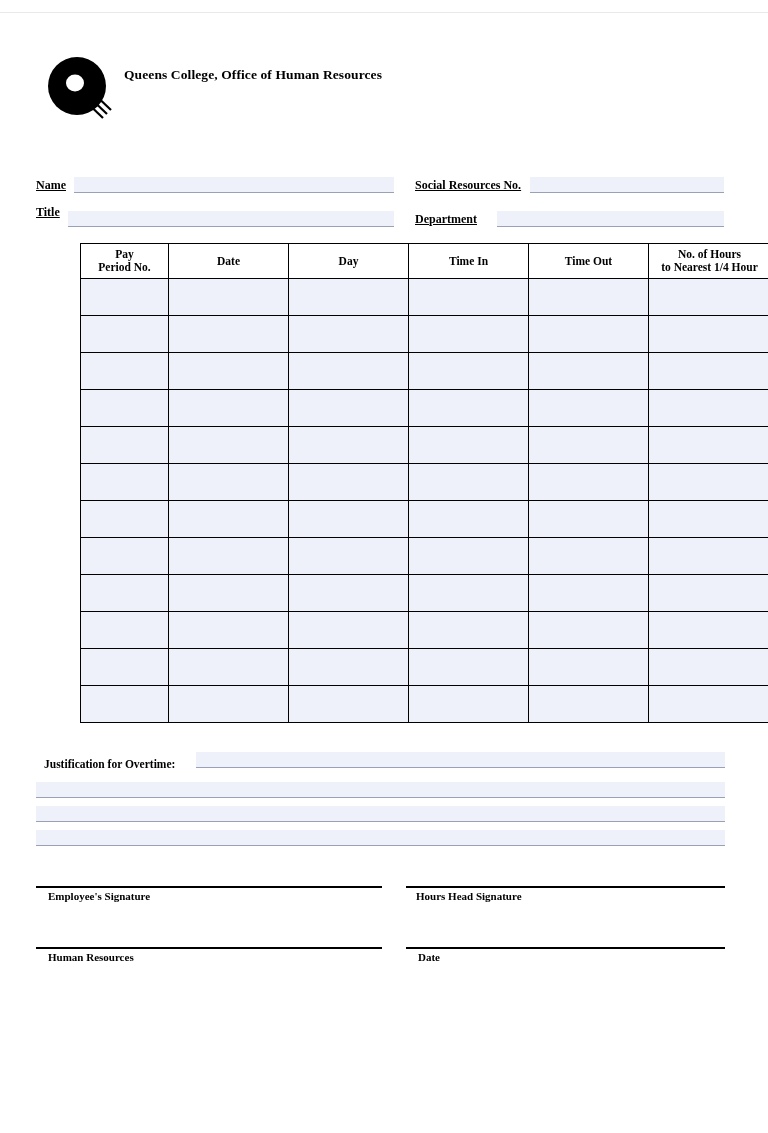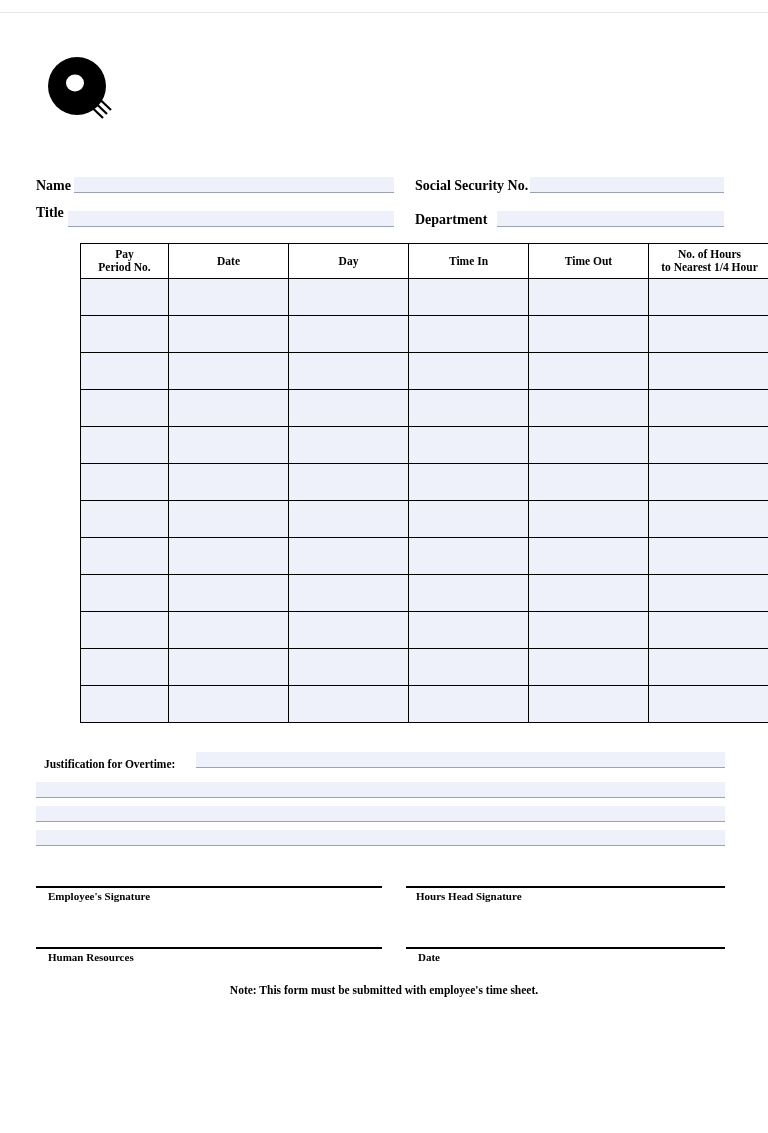--- a/index.html
+++ b/index.html
@@ -59,23 +59,24 @@
   .form-title {
     font-size: 17.5px;
     font-weight: bold;
     line-height: 24px;
     margin-top: 2px;
   }
 
   
   .lbl {
     position: absolute;
-    font-size: 14px;
+    font-size: 12px;
     font-weight: bold;
     white-space: nowrap;
+    text-decoration: underline;
   }
   .fill {
     position: absolute;
     background: #eef0fa;
     border-bottom: 1px solid #9aa0b5;
     height: 15px;
   }
 
   
   .month-row { position: absolute; left: 0; top: 139px; width: 768px; height: 20px; }
@@ -160,34 +161,35 @@
     <svg class="logo" viewBox="0 0 72 66">
       <circle cx="33" cy="30" r="29" fill="#000000"></circle>
       <ellipse cx="31" cy="27" rx="9" ry="8.5" fill="#ffffff"></ellipse>
       <g stroke="#000000" stroke-width="2.2" fill="none">
         <path d="M41 37 L63 58"></path>
         <path d="M37 41 L59 62"></path>
         <path d="M45 33 L67 54"></path>
       </g>
     </svg>
     <div class="header-text">
+      <div class="org-line">Queens College, Office of Human Resources</div>
     </div>
   </div>
 
   <div class="month-row">
     <span class="lbl" style="left:472px; top:143px;">Month of</span>
     <span class="fill" style="left:528px; top:142px; width:142px;"></span>
     <span class="lbl" style="left:676px; top:143px;">200</span>
     <span class="fill" style="left:700px; top:142px; width:24px;"></span>
   </div>
 
   <span class="lbl" style="left:36px; top:178px;">Name</span>
   <span class="fill" style="left:74px; top:177px; width:320px;"></span>
 
-  <span class="lbl" style="left:415px; top:178px;">Social Security No.</span>
+  <span class="lbl" style="left:415px; top:178px;">Social Resources No.</span>
   <span class="fill" style="left:530px; top:177px; width:194px;"></span>
 
   <span class="lbl" style="left:36px; top:205px;">Title</span>
   <span class="fill" style="left:68px; top:211px; width:326px;"></span>
 
   <span class="lbl" style="left:415px; top:212px;">Department</span>
   <span class="fill" style="left:497px; top:211px; width:227px;"></span>
 
   <table class="grid">
     <colgroup>
@@ -333,15 +335,14 @@
 
   <span class="sig-rule" style="left:406px; top:886px; width:319px;"></span>
   <span class="sig-label" style="left:416px; top:890px;">Hours Head Signature</span>
 
   <span class="sig-rule" style="left:36px; top:947px; width:346px;"></span>
   <span class="sig-label" style="left:48px; top:951px;text-align:right;">Human Resources</span>
 
   <span class="sig-rule" style="left:406px; top:947px; width:319px;"></span>
   <span class="sig-label" style="left:418px; top:951px;">Date</span>
 
-  <div class="note">Note: This form must be submitted with employee's time sheet.</div>
 
 </div>
 
 </body></html>

